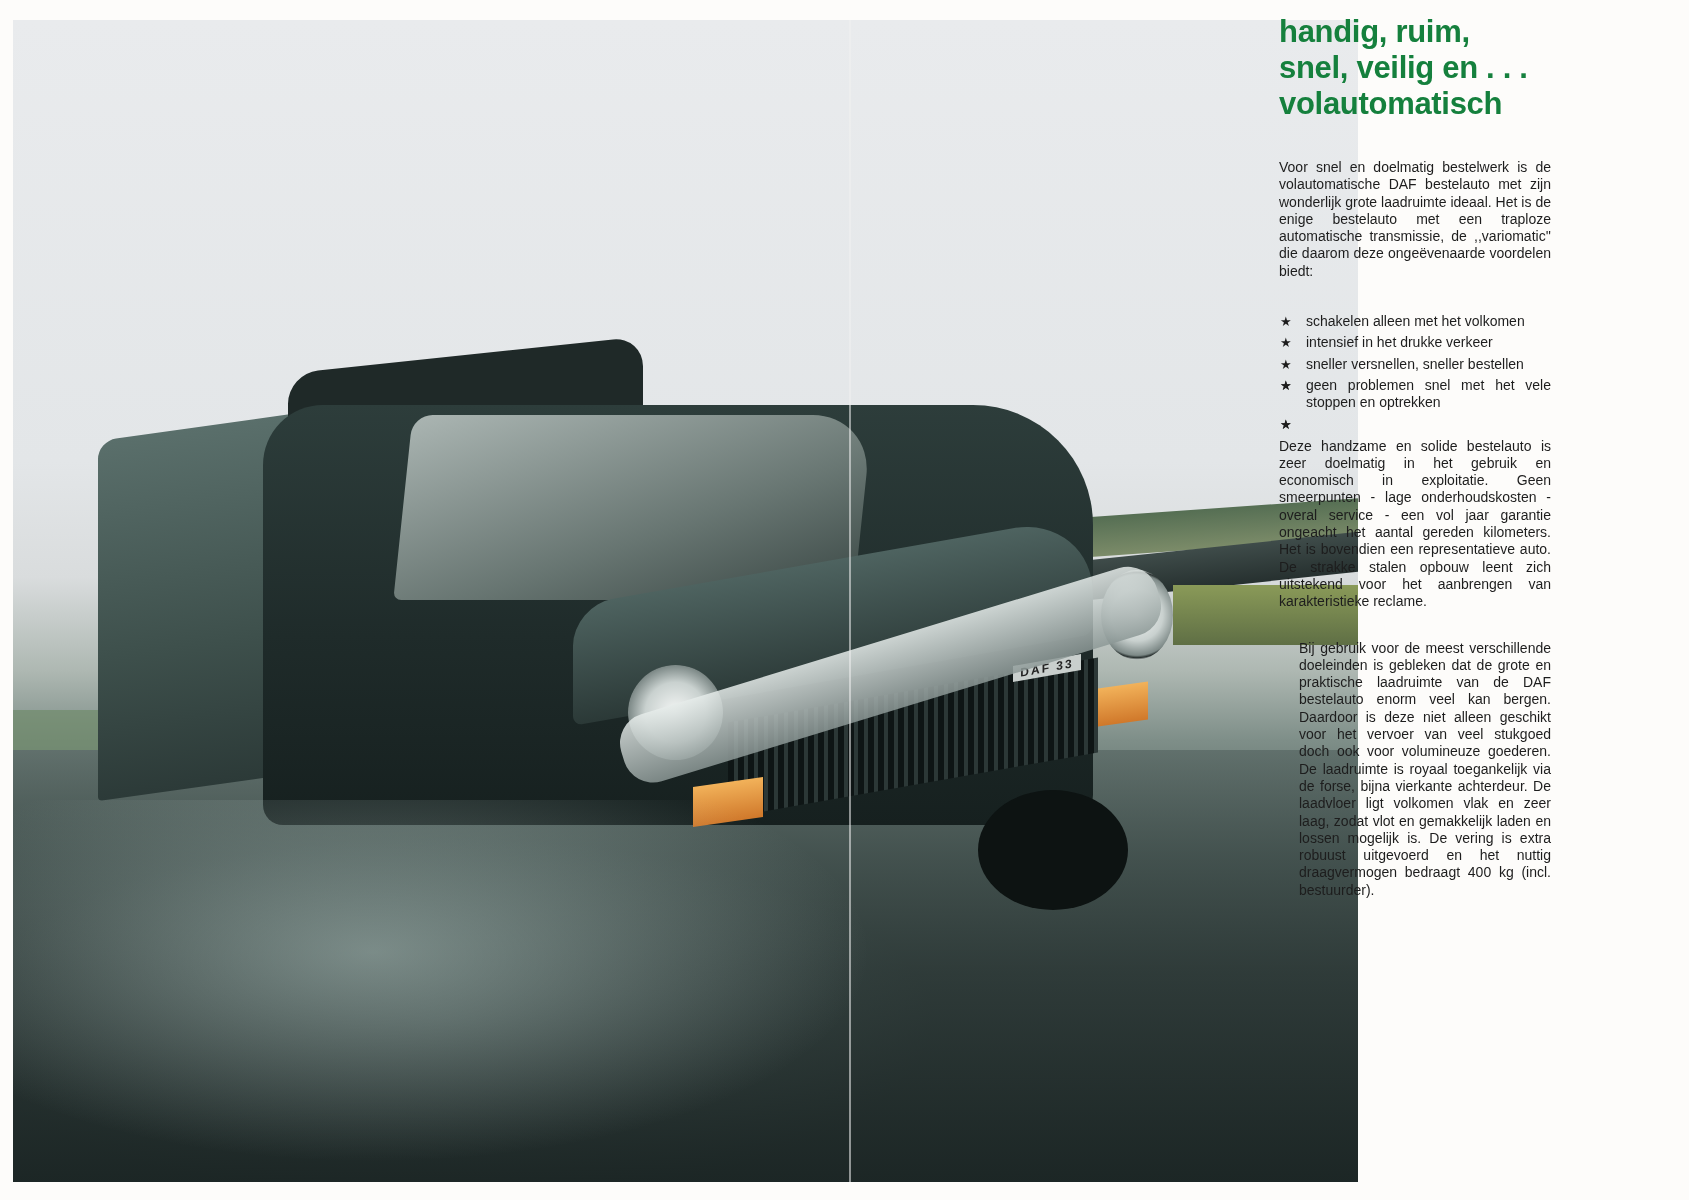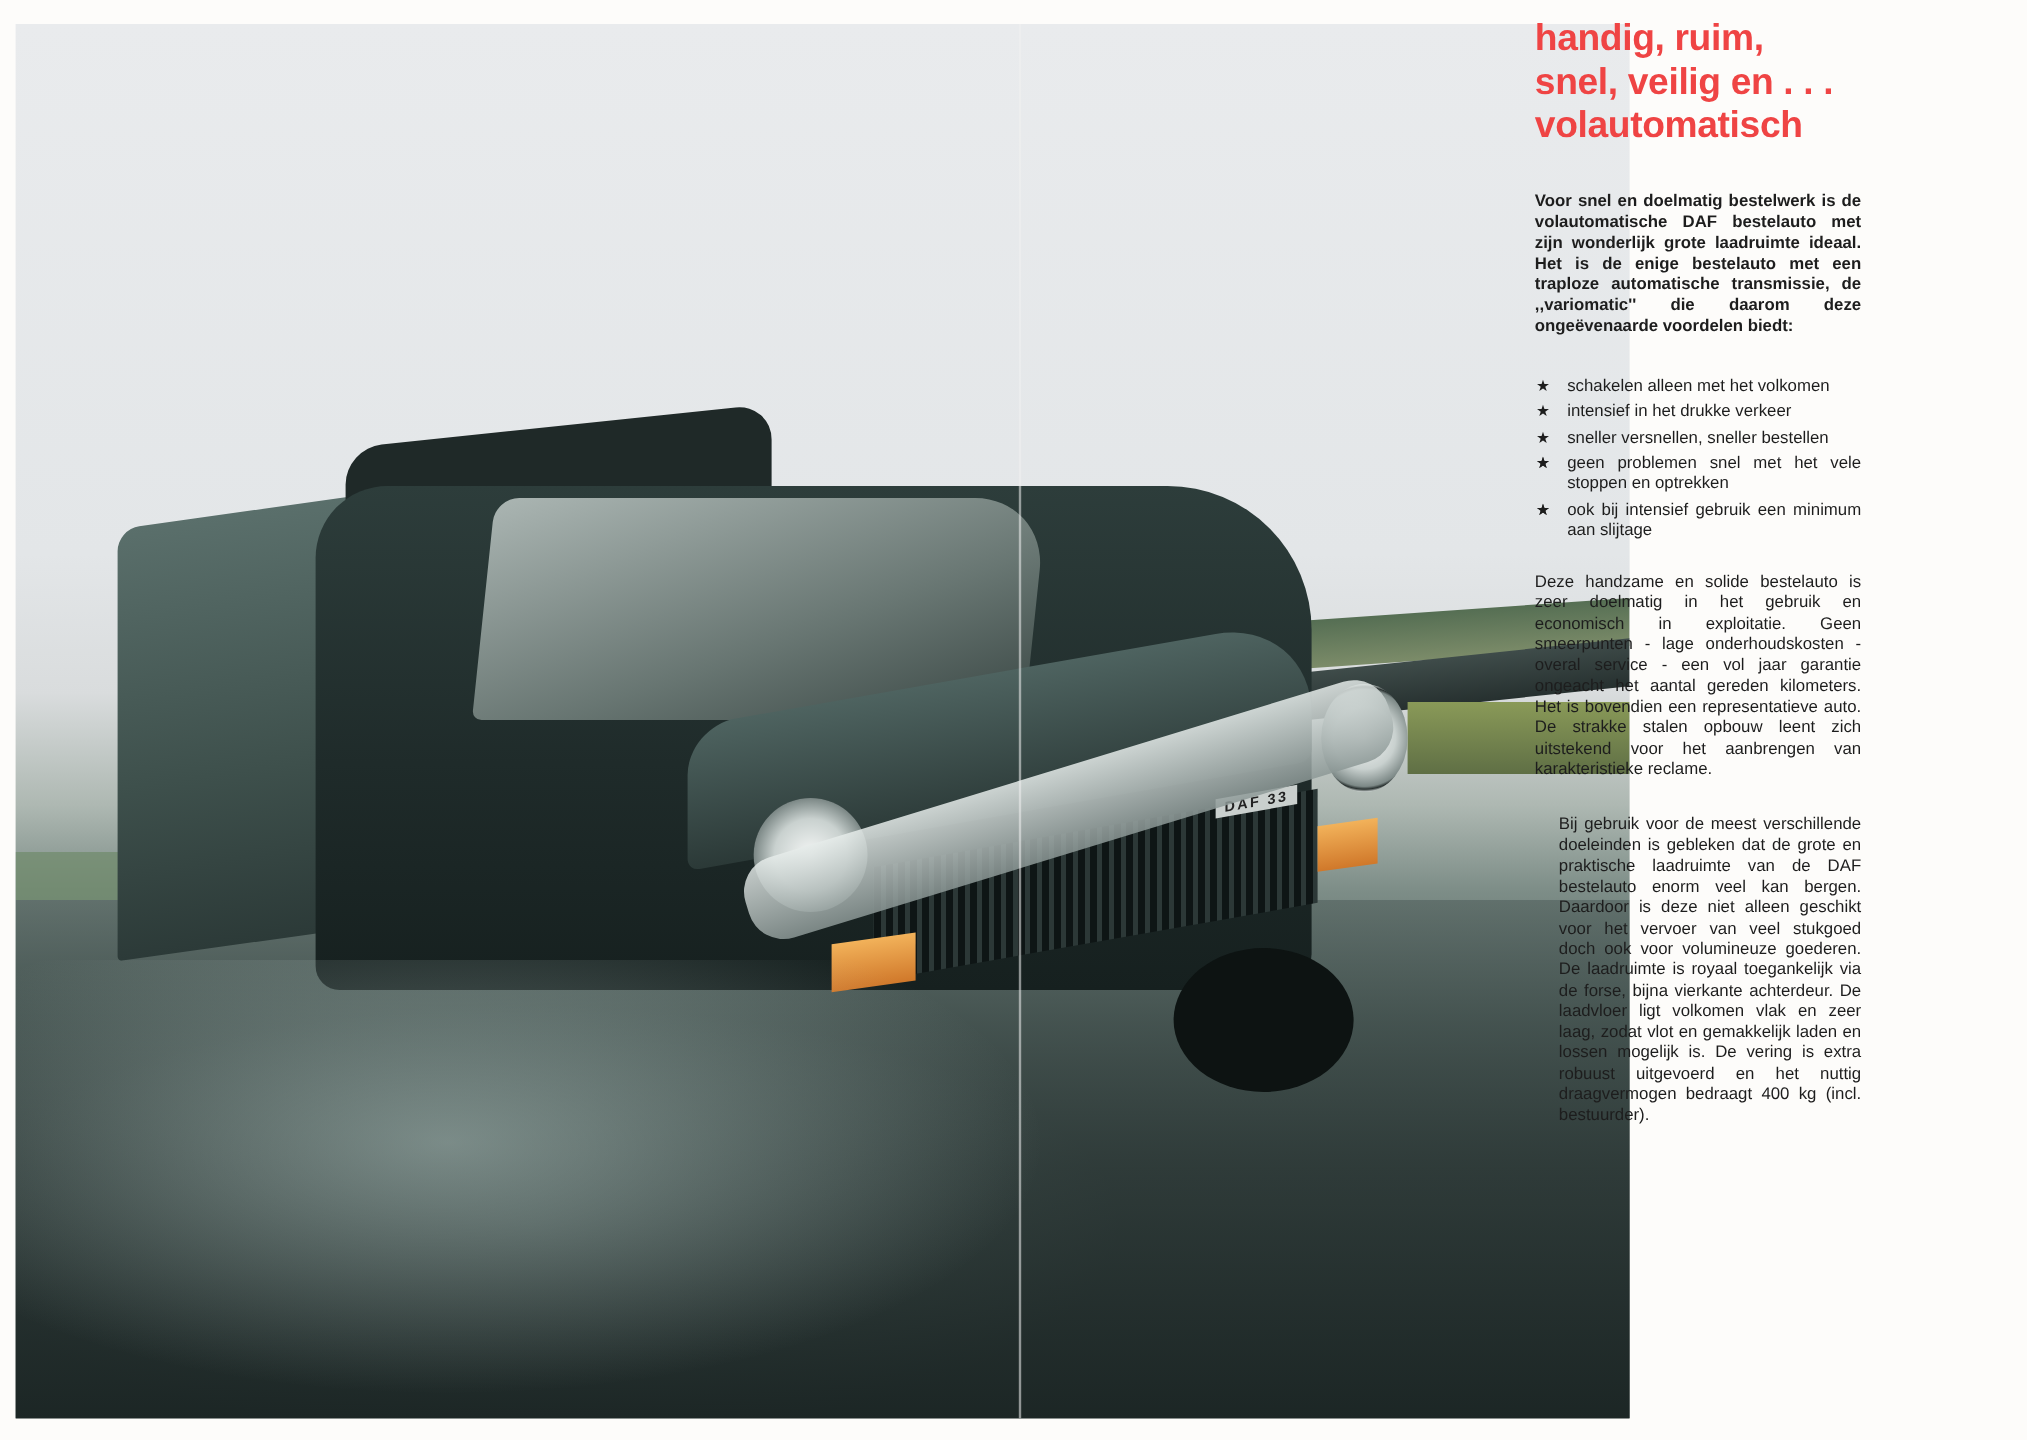--- a/index.html
+++ b/index.html
@@ -26,23 +26,23 @@
   .badge{position:absolute;left:1000px;top:640px;width:68px;height:16px;background:#c9cfcd;color:#222;font-size:12px;font-weight:bold;letter-spacing:2px;text-align:center;line-height:16px;transform:skewY(-10deg);}
   .blinker{position:absolute;background:linear-gradient(180deg,#f2b25a,#d0782a);}
   .bl1{left:680px;top:762px;width:70px;height:40px;transform:skewY(-8deg);}
   .bl2{left:1085px;top:665px;width:50px;height:38px;transform:skewY(-8deg);}
   .bumper{position:absolute;left:620px;top:700px;width:560px;height:70px;background:linear-gradient(180deg,#e6ecea,#8c9896);border-radius:30px;transform:rotate(-17deg);transform-origin:left bottom;opacity:.85;}
   .wheel{position:absolute;left:965px;top:770px;width:150px;height:120px;border-radius:50%;background:#0d1312;}
   .mist{position:absolute;left:0;top:780px;width:900px;height:380px;background:radial-gradient(ellipse at 40% 40%,rgba(200,220,215,.45),rgba(0,0,0,0) 65%);}
 
   .text-col{position:absolute;left:1279px;top:14px;width:272px;}
   .text-col *{margin:0;}
-  .headline{font-size:31px;line-height:36px;font-weight:bold;letter-spacing:-0.3px;color:#ef4444;}
+  .headline{font-size:31px;line-height:36px;font-weight:bold;letter-spacing:-0.3px;color:#15803d;}
   .para{font-size:14px;line-height:17.3px;text-align:justify;color:#1d1d1d;}
-  .intro{margin-top:37px !important;font-weight:bold;}
+  .intro{margin-top:37px !important;}
   .list{list-style:none;padding:0;margin-top:33px !important;}
   .list li{position:relative;padding-left:27px;font-size:14px;line-height:17.3px;margin-bottom:4px;text-align:justify;}
   .list li .star{position:absolute;left:1px;top:0;font-size:13px;}
   .p2{margin-top:26px !important;}
   .p3{margin-top:29px !important;margin-left:20px;}
 </style>
 </head>
 <body>
 
 <div class="photo">
@@ -77,18 +77,18 @@
 
   <p class="para intro">Voor snel en doelmatig bestelwerk is de volautomatische DAF bestelauto met zijn wonderlijk grote laadruimte ideaal. Het is de enige bestelauto met een traploze automatische transmissie, de ,,variomatic'' die daarom deze ongeëvenaarde voordelen biedt:</p>
 
   <ul class="list">
     <li><span class="star">★</span><span>schakelen alleen met het volkomen</span></li>
     <li><span class="star">★</span><span>intensief in het drukke verkeer</span></li>
     <li><span class="star">★</span><span>sneller versnellen, sneller bestellen</span></li>
     <li><span class="star">★</span></li>
     <li><span class="star">★</span><span>geen problemen snel met het vele stoppen en optrekken</span></li>
     <li><span class="star">★</span></li>
-    <li><span class="star">★</span><span>ook bij intensief gebruik een minimum aan slijtage</span></li>
+    <li><span class="star">★</span></li>
   </ul>
 
   <p class="para p2">Deze handzame en solide bestelauto is zeer doelmatig in het gebruik en economisch in exploitatie. Geen smeerpunten - lage onderhoudskosten - overal service - een vol jaar garantie ongeacht het aantal gereden kilometers. Het is bovendien een representatieve auto. De strakke stalen opbouw leent zich uitstekend voor het aanbrengen van karakteristieke reclame.</p>
   <p class="para p3">Bij gebruik voor de meest verschillende doeleinden is gebleken dat de grote en praktische laadruimte van de DAF bestelauto enorm veel kan bergen. Daardoor is deze niet alleen geschikt voor het vervoer van veel stukgoed doch ook voor volumineuze goederen. De laadruimte is royaal toegankelijk via de forse, bijna vierkante achterdeur. De laadvloer ligt volkomen vlak en zeer laag, zodat vlot en gemakkelijk laden en lossen mogelijk is. De vering is extra robuust uitgevoerd en het nuttig draagvermogen bedraagt 400 kg (incl. bestuurder).</p>
 </div>
 
 </body></html>

